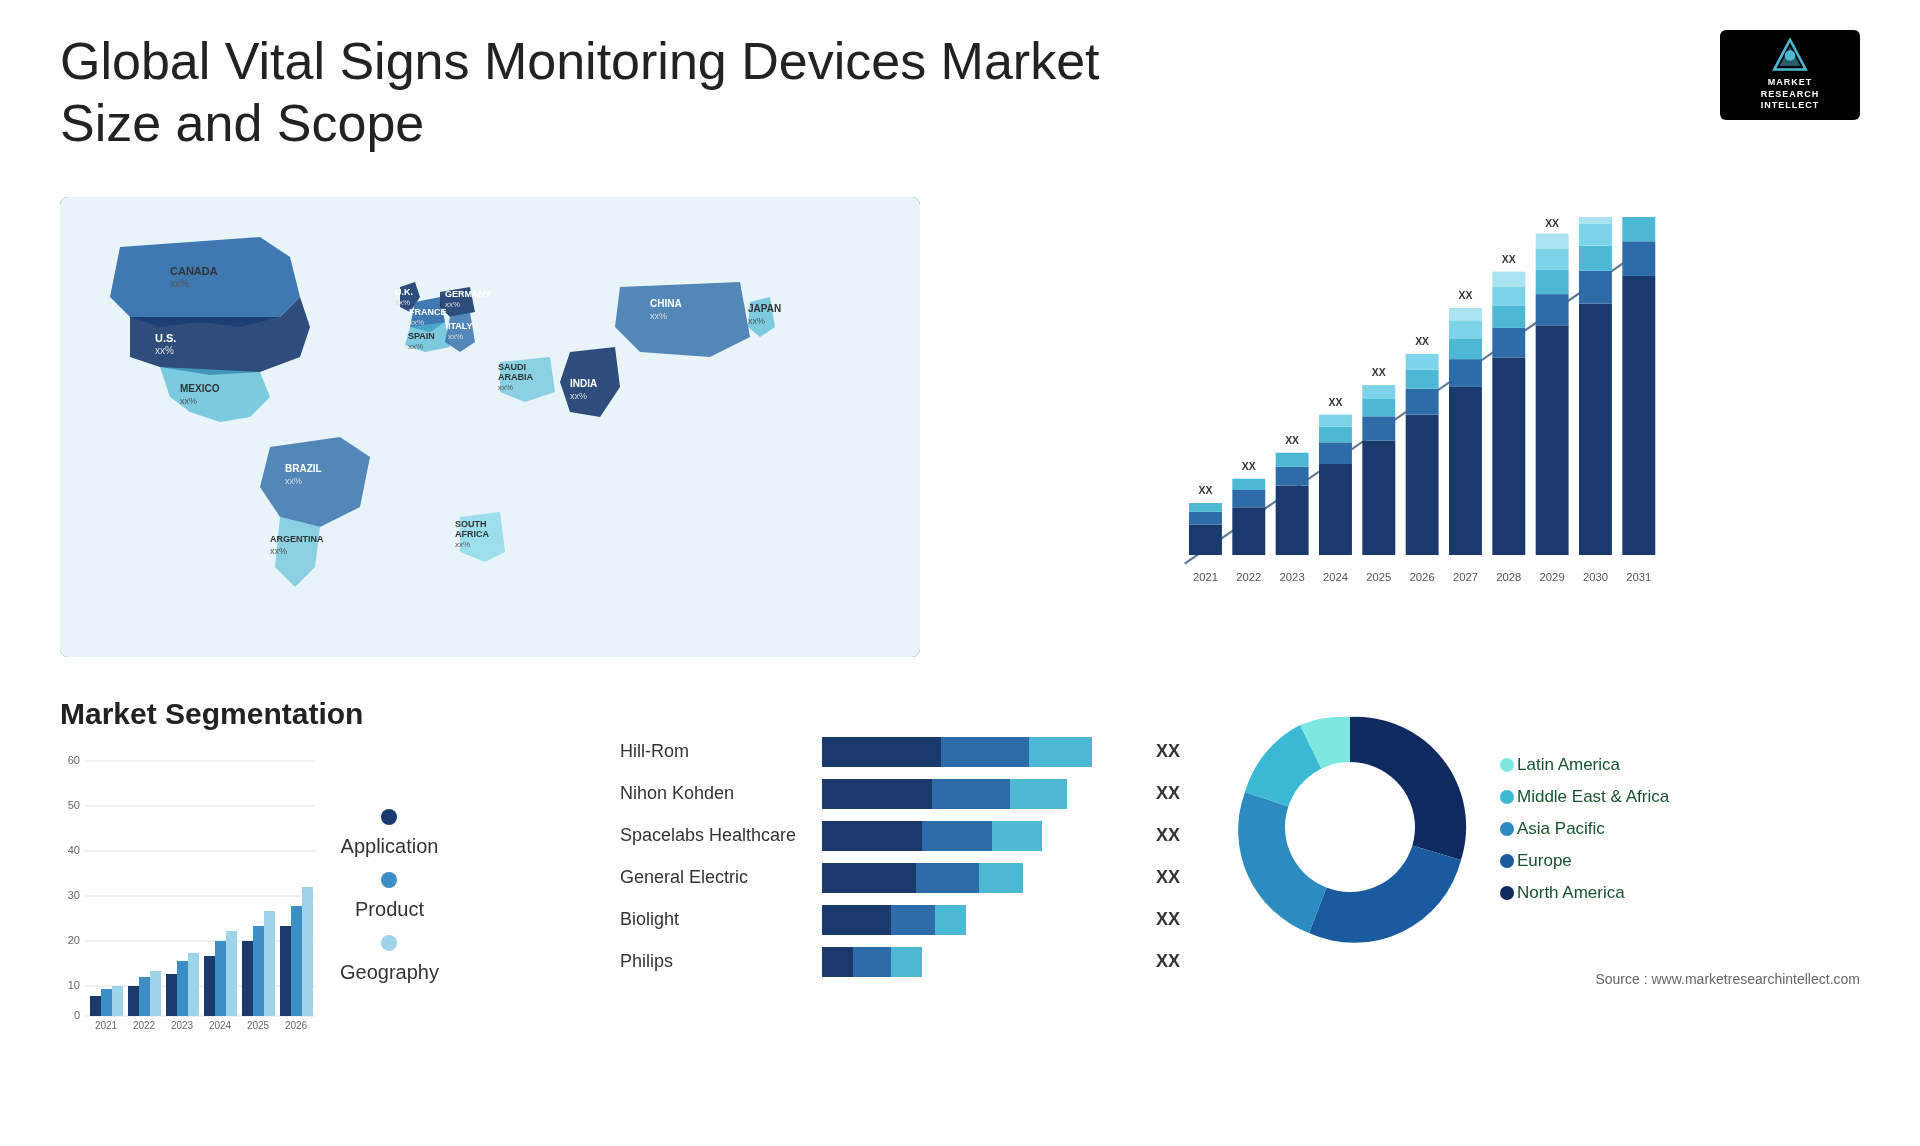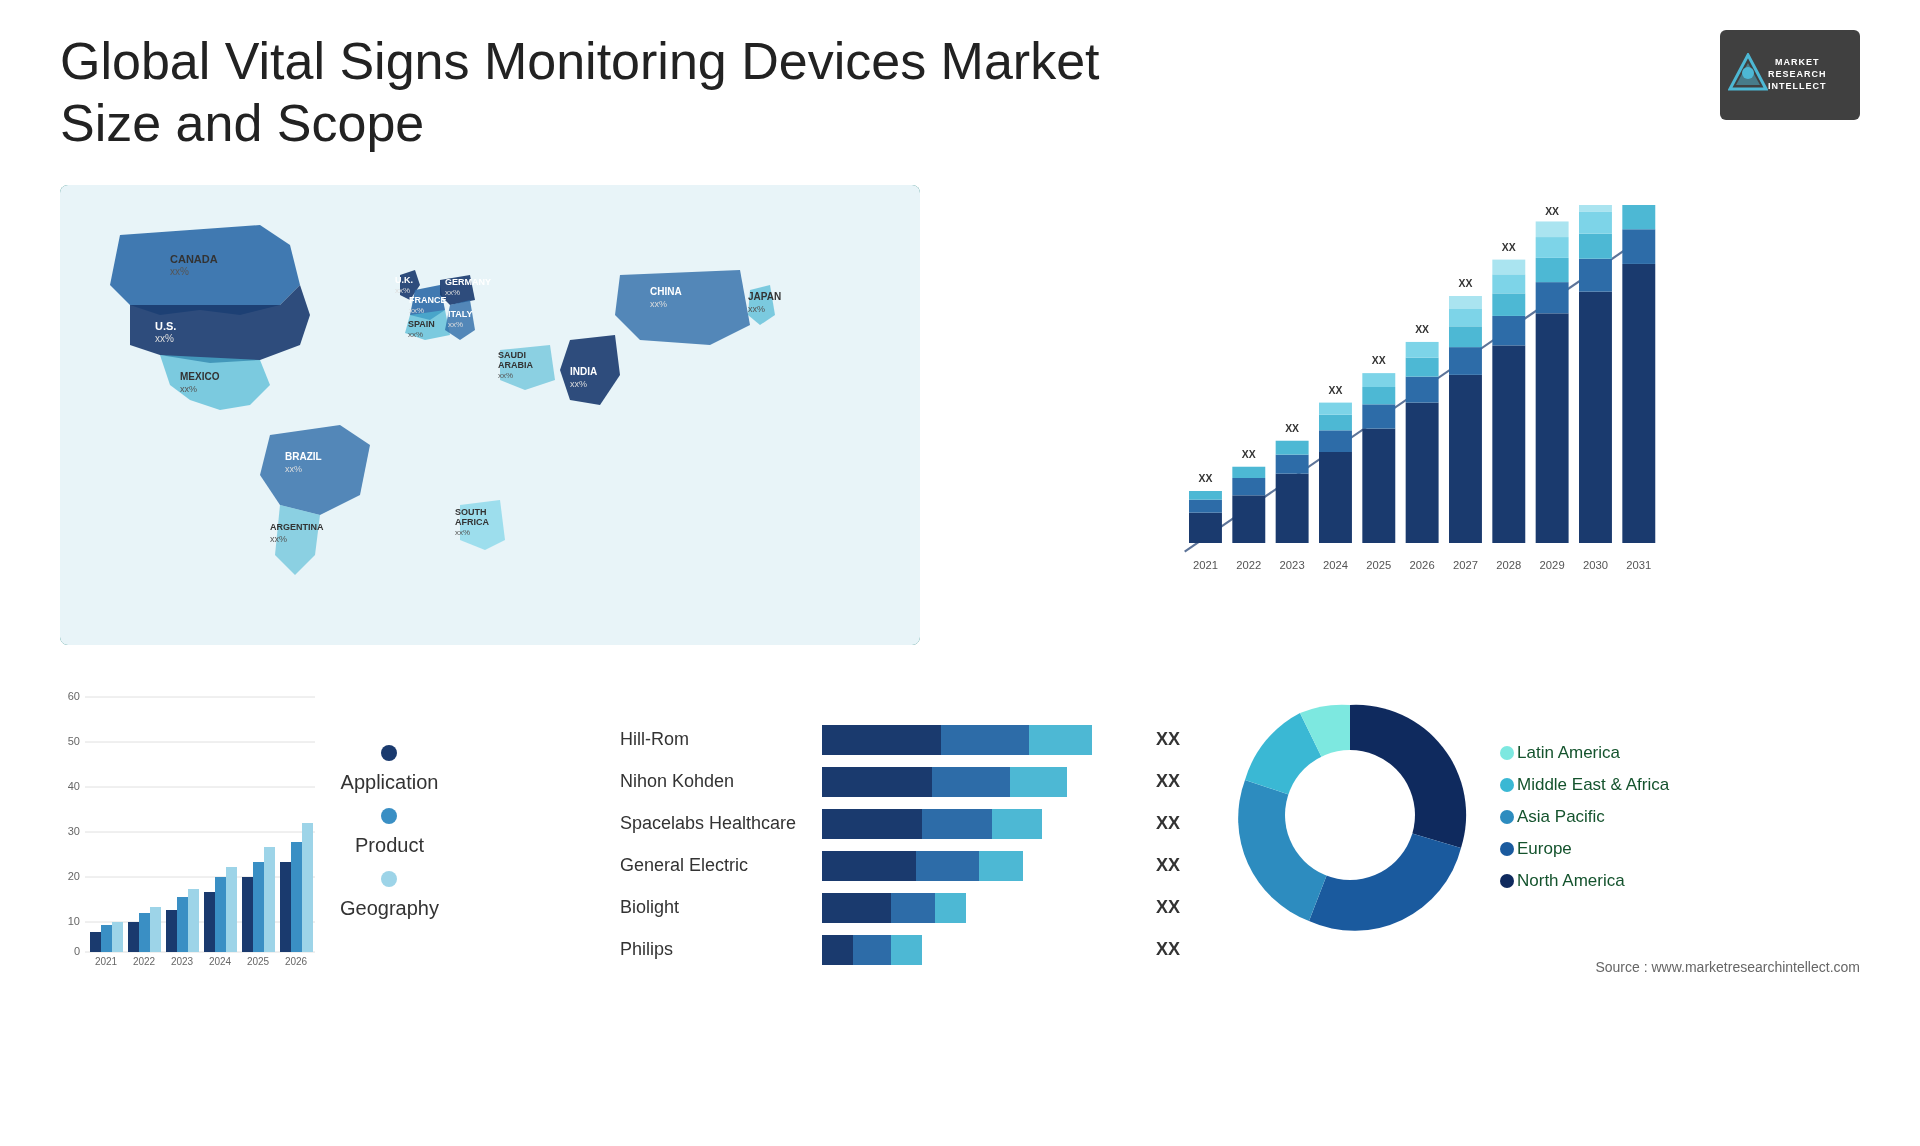--- a/index.html
+++ b/index.html
@@ -14,41 +14,41 @@
       width: 1920px;
       min-height: 1146px;
       padding: 30px 60px;
       position: relative;
     }
     
     .header {
       display: flex;
       justify-content: space-between;
       align-items: flex-start;
-      margin-bottom: 30px;
+      margin-bottom: 42px;
     }
     .main-title {
       font-size: 52px;
       font-weight: 400;
       color: #222;
       max-width: 1100px;
       line-height: 1.2;
     }
     .logo-area {
       display: flex;
       flex-direction: column;
       align-items: center;
       gap: 4px;
     }
     .logo-box {
       width: 140px;
       height: 90px;
-      background: #404040;
-      display: flex;
-      flex-direction: row;
+      background: #000000;
+      display: flex;
+      flex-direction: column;
       align-items: center;
       justify-content: flex-start;
       border-radius: 6px;
       padding: 8px;
     }
     .logo-icon {
       width: 40px;
       height: 40px;
       margin-bottom: 4px;
     }
@@ -408,20 +408,21 @@
         <rect x="545" y="-45" width="38" height="17" fill="#aae4f0"></rect>
         <text x="564" y="-50" font-size="12" font-weight="700" text-anchor="middle" fill="#333" font-family="Arial">XX</text>
         <text x="564" y="420" font-size="13" text-anchor="middle" fill="#555" font-family="Arial">2031</text>
       </svg>
     </div>
   </div>
 
   <div class="bottom-section">
 
     <div class="segmentation-container">
+      <h2 class="section-title">Market Segmentation</h2>
       <div class="seg-chart-area">
         <div class="seg-svg-wrap">
           <svg viewBox="0 0 260 290" xmlns="http://www.w3.org/2000/svg" width="260" height="290">
 
             <text x="20" y="15" font-size="11" fill="#666" font-family="Arial" text-anchor="end">60</text>
             <text x="20" y="60" font-size="11" fill="#666" font-family="Arial" text-anchor="end">50</text>
             <text x="20" y="105" font-size="11" fill="#666" font-family="Arial" text-anchor="end">40</text>
             <text x="20" y="150" font-size="11" fill="#666" font-family="Arial" text-anchor="end">30</text>
             <text x="20" y="195" font-size="11" fill="#666" font-family="Arial" text-anchor="end">20</text>
             <text x="20" y="240" font-size="11" fill="#666" font-family="Arial" text-anchor="end">10</text>

